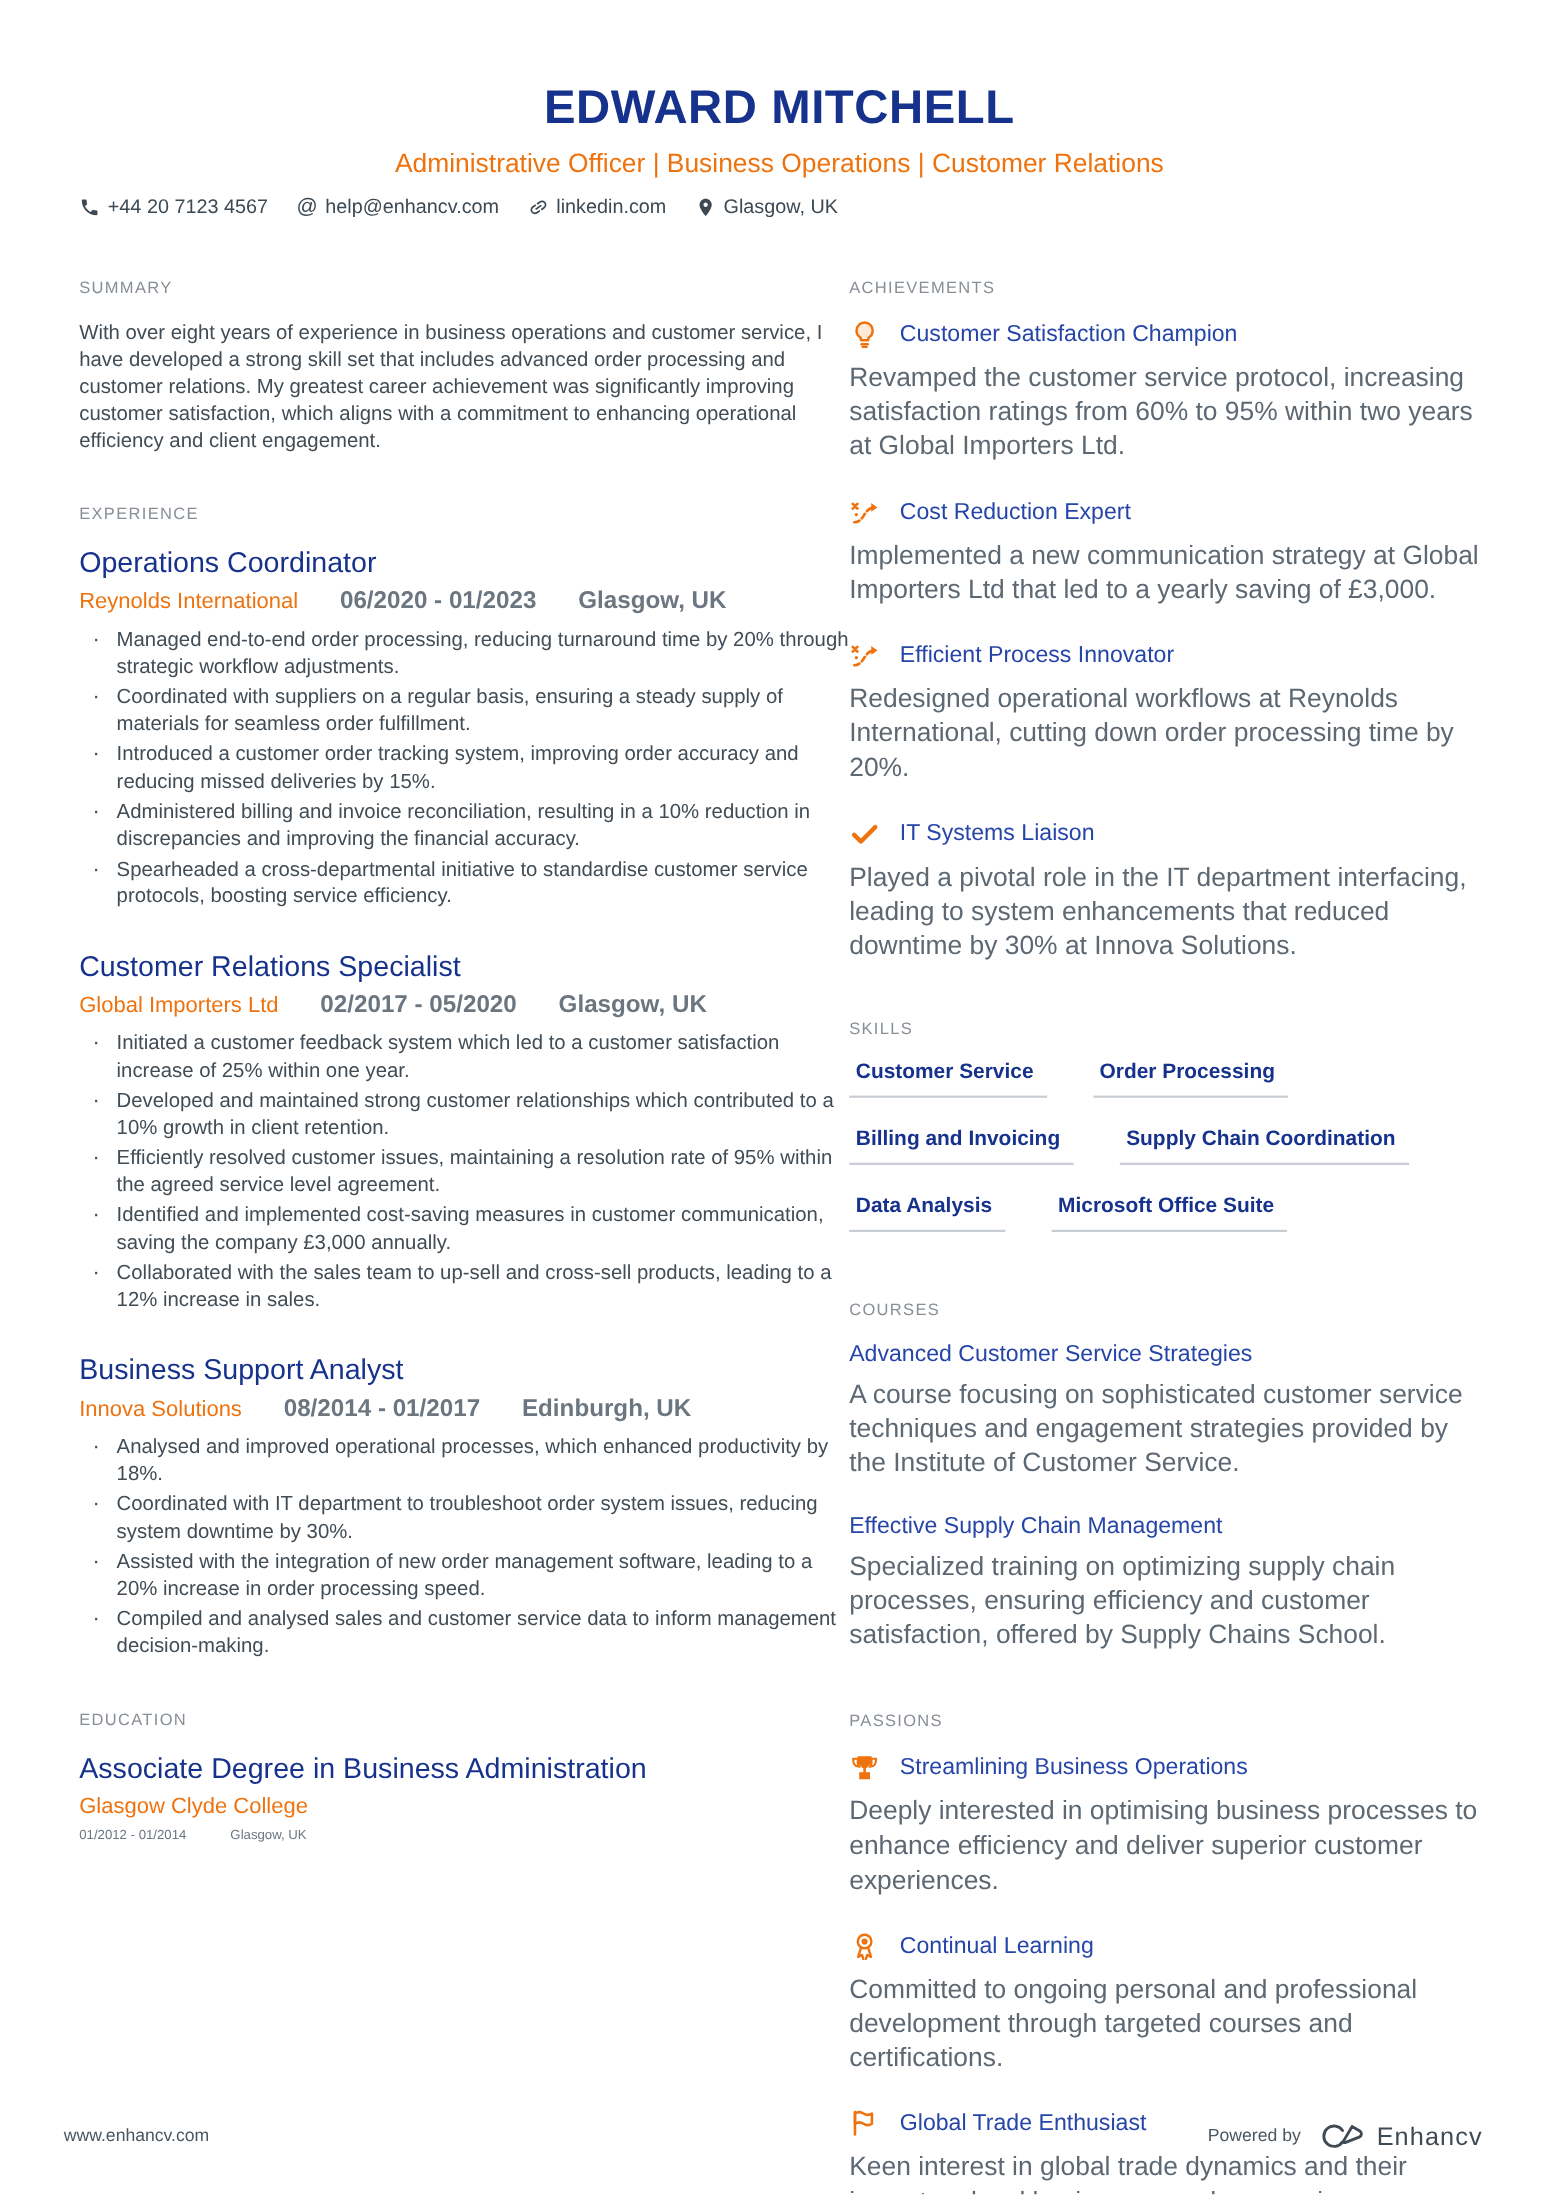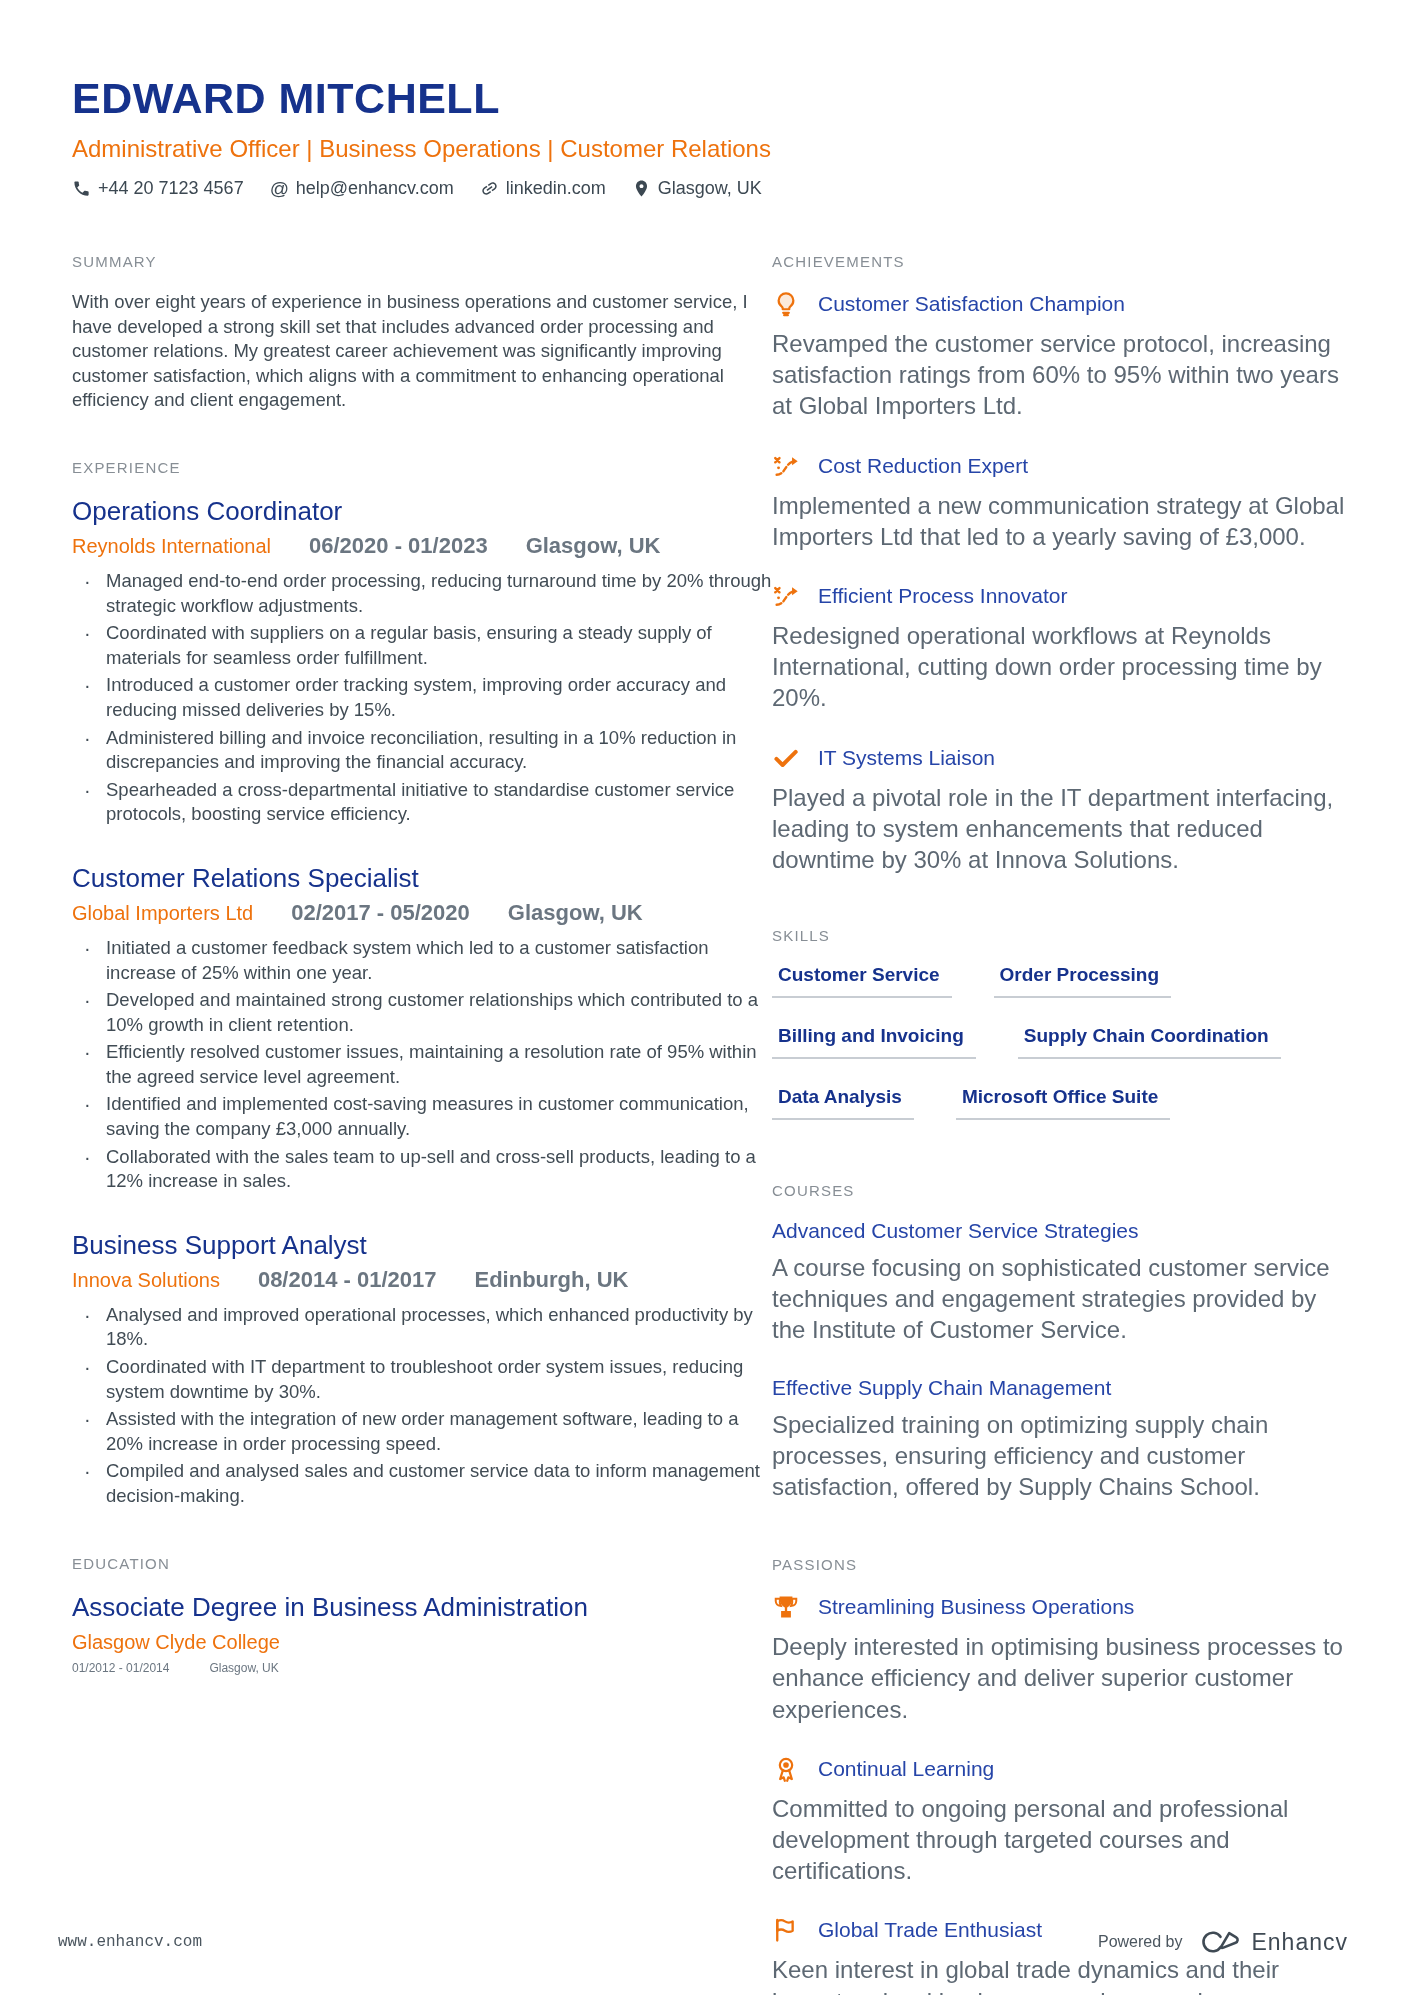--- a/index.html
+++ b/index.html
@@ -3,21 +3,21 @@
 <meta charset="utf-8">
 <style>
   * { margin:0; padding:0; box-sizing:border-box; }
   html,body { background:#ffffff; }
   body { font-family:"Liberation Sans", sans-serif; }
   .page {
     width:1410px; height:1995px; margin:0 auto; background:#ffffff;
     position:relative; overflow:hidden; color:#414C55;
   }
   
-  .header { padding:74px 65px 0 72px; }
+  .header { padding:74px 65px 0 72px;text-align:center; }
   .name {
     font-size:43px; font-weight:600; color:#16328C; letter-spacing:0.5px;
     margin-bottom:12px;
   }
   .title { font-size:24px; font-weight:500; color:#EE720D; margin-bottom:15px; }
   .contact-row { display:flex; align-items:center; gap:26px; font-size:18px; color:#3C4852; }
   .contact-item { display:flex; align-items:center; gap:7px; }
   .cicon { width:19px; height:19px; color:#3C4852; display:inline-flex; }
   .cicon svg { width:100%; height:100%; }
   .at-glyph { font-size:19px; color:#3C4852; line-height:1; }
@@ -64,21 +64,21 @@
   .skills-wrap { display:flex; flex-wrap:wrap; column-gap:42px; row-gap:27px; }
   .skill {
     font-size:19px; font-weight:700; color:#16328C;
     padding:0 12px 10px 6px; border-bottom:2px solid #C8CDD3;
   }
   
   .footer {
     position:absolute; left:58px; right:62px; bottom:38px;
     display:flex; justify-content:space-between; align-items:center;
   }
-  .footer-url { font-size:16px; color:#4B565F;font-family:Liberation Mono, monospace; }
+  .footer-url { font-size:16px; color:#4B565F; }
   .powered { display:flex; align-items:center; gap:14px; }
   .powered-label { font-size:16px; color:#4B565F; }
   .brand { display:flex; align-items:center; gap:9px; color:#3F4A54; }
   .brand svg { width:46px; height:30px; }
   .brand-name { font-size:23px; letter-spacing:1px; color:#3F4A54; }
 </style>
 </head>
 <body>
 
 <div class="page">

